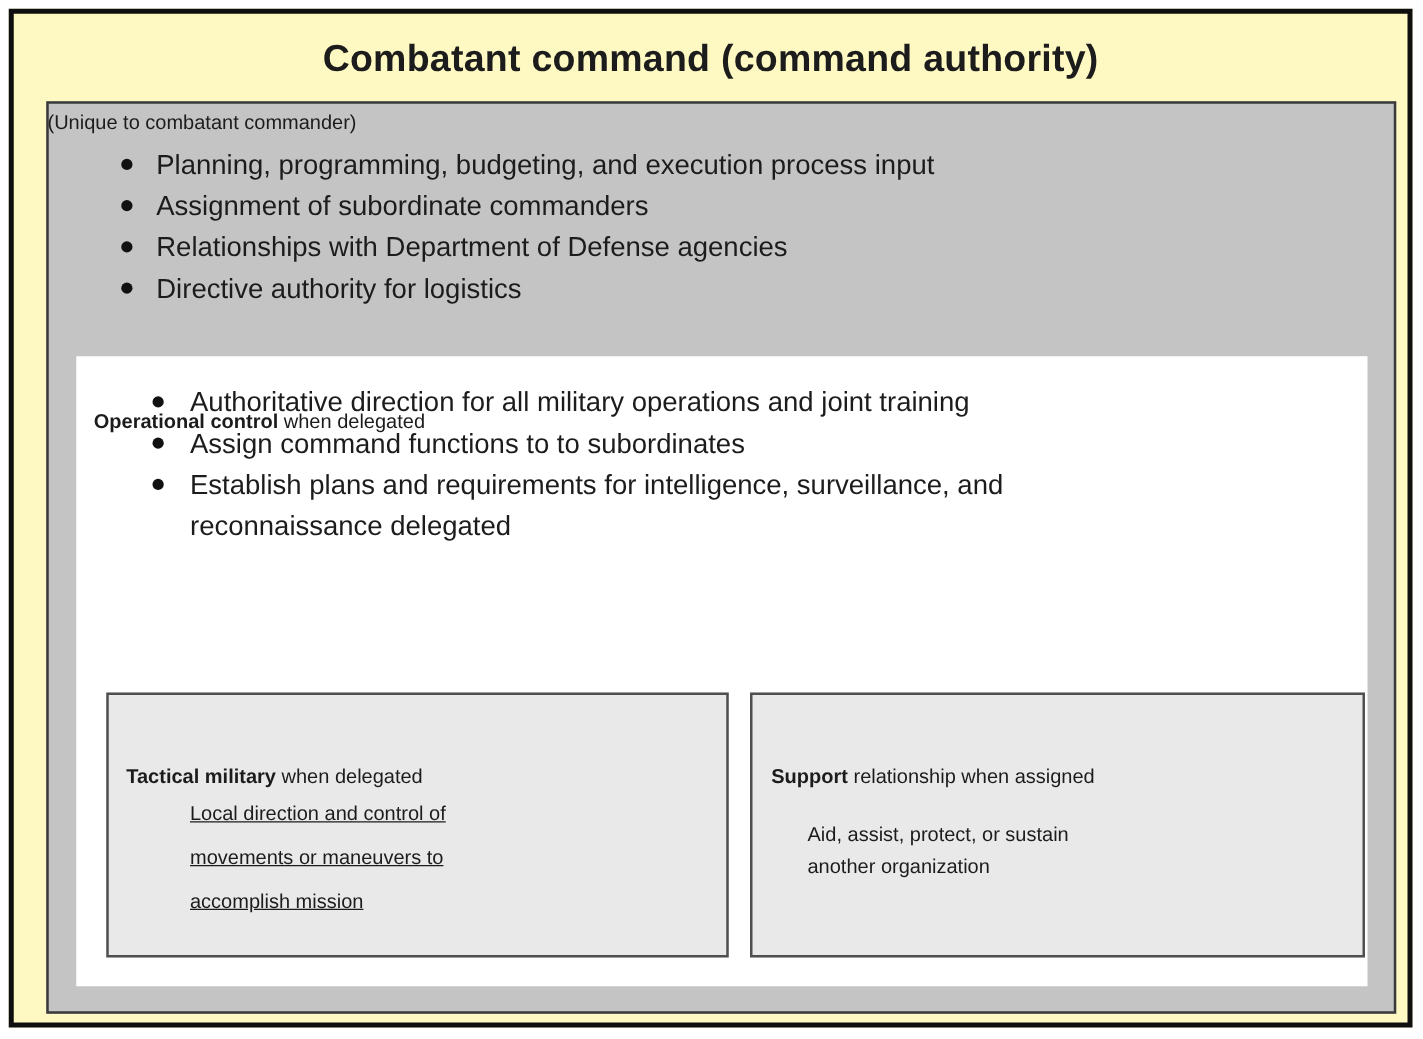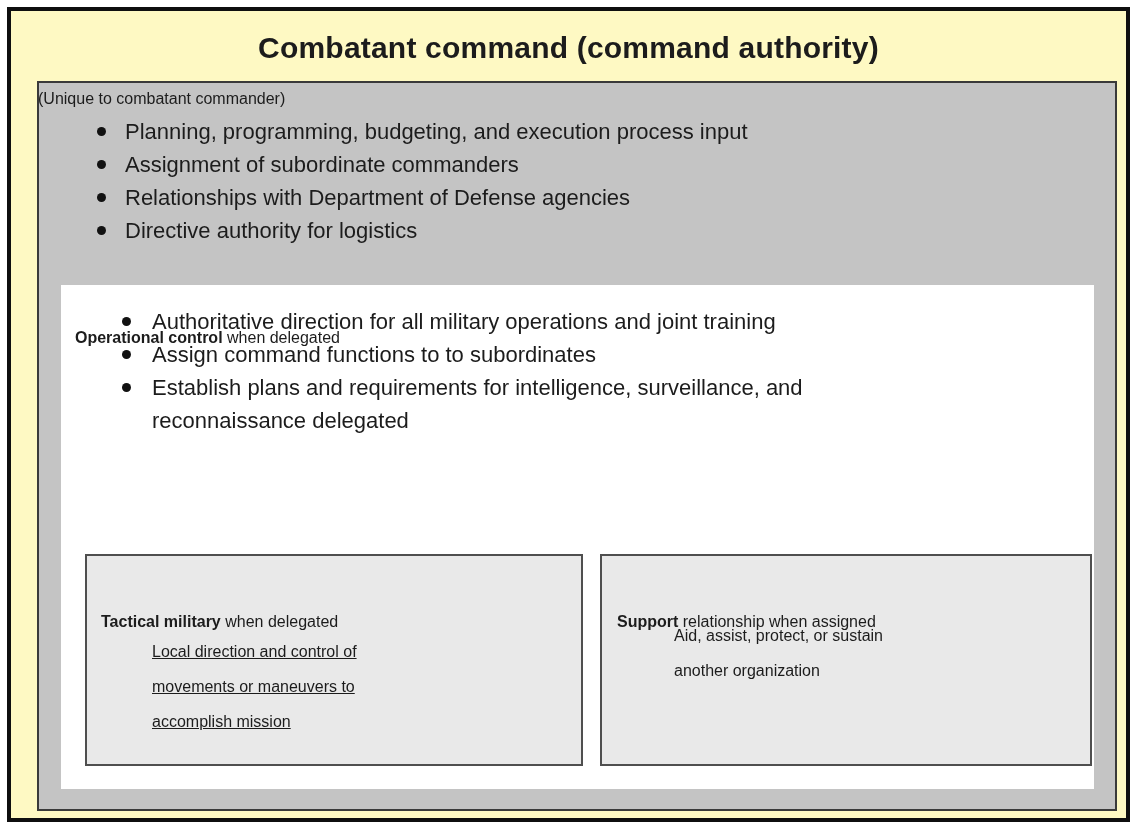--- a/index.html
+++ b/index.html
@@ -60,21 +60,21 @@
     position: absolute;
     font-size: 16px;
     line-height: 33px;
     white-space: pre-line;
   }
   .intro-line   { left: 38px;  top: 82px; }
   .op-heading   { left: 75px;  top: 288px; }
   .tac-heading  { left: 101px; top: 572px; }
   .sup-heading  { left: 605px; top: 572px; margin-left: 12px; }
   .tac-body     { left: 152px; top: 634px; line-height: 35px; text-decoration: underline; }
-  .sup-body     { left: 646px; top: 618px; line-height: 35px; margin-left: 28px; }
+  .sup-body     { left: 646px; top: 656px; line-height: 25px; }
   .bold-lead { font-weight: bold; }
 
   ul.bullet-list {
     position: absolute;
     margin: 0;
     padding: 0;
     list-style: none;
     font-size: 22px;
     line-height: 33px;
   }

